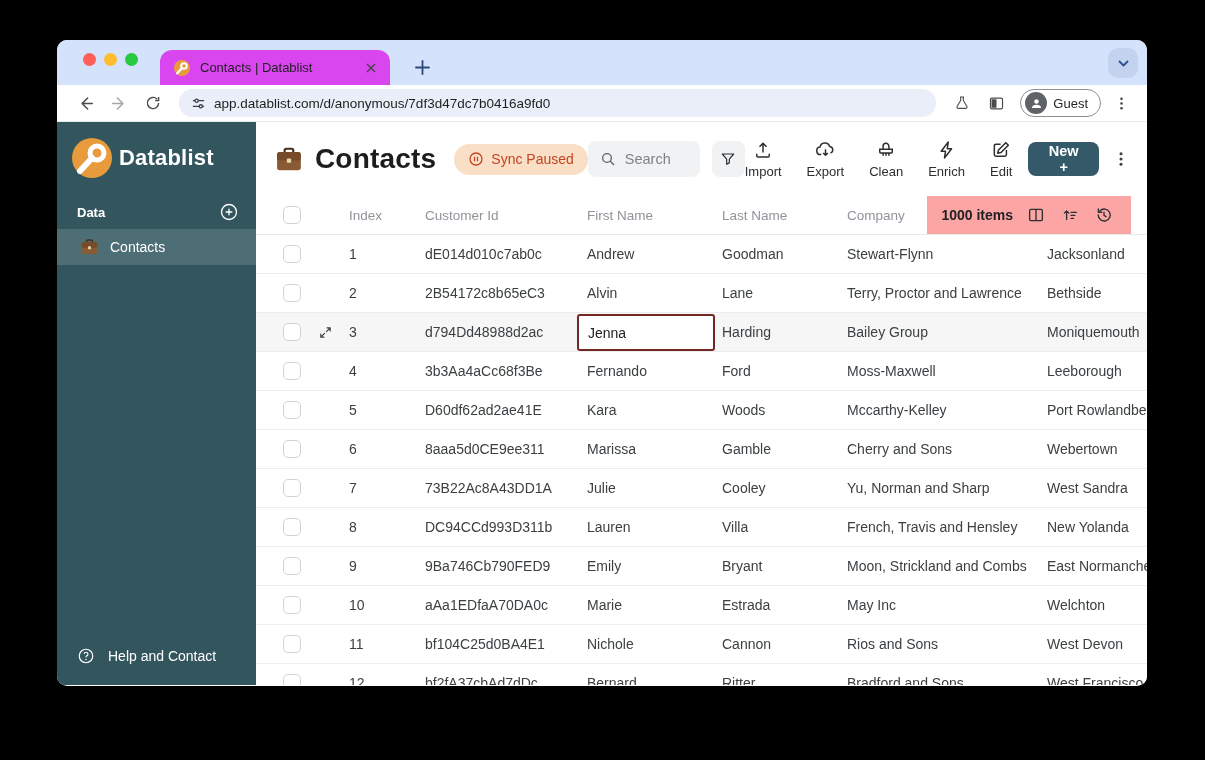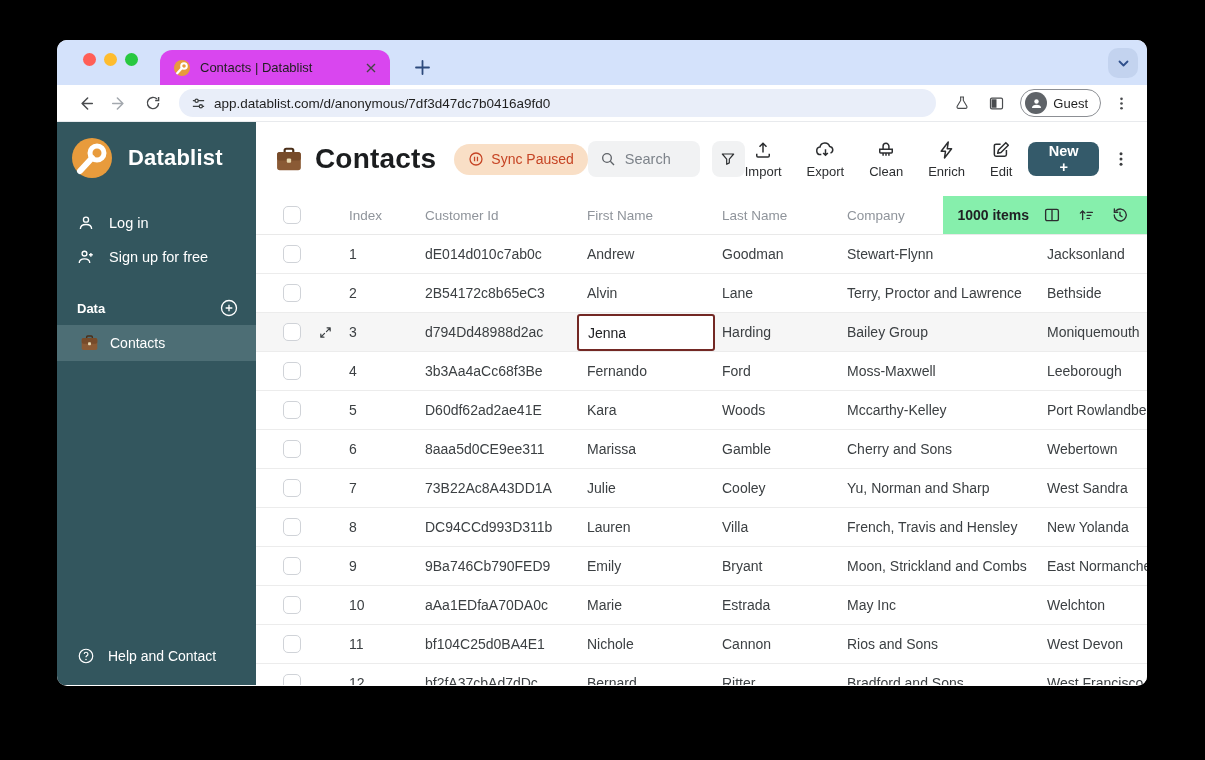--- a/index.html
+++ b/index.html
@@ -24,21 +24,21 @@
   .nav-ic.disabled { color:#a3a8ae; }
   .urlpill { flex:1; height:28px; background:#e9eef9; border-radius:14px; display:flex; align-items:center; gap:8px; padding:0 12px; margin:0 6px; }
   .url-text { font-size:13.5px; color:#1f1f1f; white-space:nowrap; overflow:hidden; }
   .guest-pill { height:28px; border:1px solid #8c8f94; border-radius:15px; display:flex; align-items:center; gap:6px; padding:0 12px 0 4px; margin-left:4px; }
   .guest-av { width:22px; height:22px; border-radius:50%; background:#5f6368; display:flex; align-items:center; justify-content:center; color:#fff; }
   .guest-label { font-size:13px; color:#1f1f1f; }
 
   
   .app { display:flex; height:563px; }
   .sidebar { width:199px; background:#33565E; color:#fff; position:relative; flex-shrink:0; }
-  .side-logo { display:flex; align-items:center; gap:16px; padding:16px 14px 0 15px; }
+  .side-logo { display:flex; align-items:center; gap:7px; padding:16px 14px 0 15px; }
   .brand { font-size:22px; font-weight:700; color:#fff; letter-spacing:.2px; }
   .side-nav { margin-top:28px; }
   .side-item { height:34px; display:flex; align-items:center; gap:14px; padding:0 20px; font-size:14.5px; font-weight:500; color:#fff; cursor:pointer; }
   .side-section { margin-top:22px; height:24px; display:flex; align-items:center; justify-content:space-between; padding:0 17px 0 20px; }
   .side-section-label { font-size:13px; font-weight:700; color:#fff; }
   .side-data-item { margin-top:5px; height:36px; display:flex; align-items:center; gap:12px; padding:0 24px; font-size:14px; font-weight:500; }
   .side-data-item.selected { background:#4d6e75; }
   .side-footer { position:absolute; left:0; bottom:12px; width:100%; height:34px; display:flex; align-items:center; gap:13px; padding:0 20px; font-size:14px; font-weight:500; }
 
   
@@ -52,21 +52,21 @@
   .actions { margin-left:auto; display:flex; align-items:center; gap:25px; }
   .action-btn { display:flex; flex-direction:column; align-items:center; gap:4px; color:#2c2e30; cursor:pointer; }
   .action-label { font-size:13px; color:#2c2e30; }
   .new-btn { margin-left:16px; height:34px; background:#345A6A; color:#fff; border:none; border-radius:8px; font-size:14.5px; font-weight:600; padding:0 15px; display:flex; align-items:center; gap:8px; font-family:inherit; cursor:pointer; }
   .kebab { margin-left:14px; color:#3c3e40; display:flex; align-items:center; }
 
   
   .grid-row { display:grid; grid-template-columns:35px 31px 76px 162px 135px 125px 200px minmax(110px,1fr); padding-left:27px; align-items:center; }
   .thead { height:39px; position:relative; flex-shrink:0; border-bottom:1px solid #e9e9e9; }
   .th { font-size:13.5px; color:#8f949b; white-space:nowrap; overflow:hidden; padding-right:10px; }
-  .thead-right { position:absolute; right:0; top:0; height:100%; background:#86efac; display:flex; align-items:center; gap:16px; padding:0 18px 0 14px; }
+  .thead-right { position:absolute; right:16px; top:0; height:100%; background:#fca5a5; display:flex; align-items:center; gap:16px; padding:0 18px 0 14px; }
   .items-count { font-size:14px; font-weight:700; color:#202124; white-space:nowrap; margin-right:-2px; }
   .th-ic { color:#2c2e30; cursor:pointer; }
   .tbody { flex:1; overflow:hidden; }
   .trow { height:39px; border-bottom:1px solid #ececec; cursor:default; }
   .trow.selected { background:#f6f6f6; }
   .td { font-size:14px; color:#3c4043; white-space:nowrap; overflow:hidden; padding-right:10px; }
   .cb { width:18px; height:18px; border:1.5px solid #d0d3d8; border-radius:5px; background:#fff; cursor:pointer; }
   .expand-cell { display:flex; align-items:center; color:#3c4043; }
   .cell-rel { position:relative; overflow:visible; }
   .sel-box { position:absolute; left:-10px; top:-18px; width:138px; height:37px; border:2px solid #732824; border-radius:3px; background:#fff; display:flex; align-items:center; padding-left:9px; z-index:2; font-size:14px; color:#202124; }
@@ -166,37 +166,20 @@
 
   <div class="app">
     <div class="sidebar">
       <div class="side-logo">
         <svg width="40" height="40" viewBox="0 0 40 40">
             <circle cx="20" cy="20" r="20" fill="#e89b3c"></circle>
             <circle cx="25" cy="15" r="7" fill="none" stroke="#fff" stroke-width="5"></circle>
             <path d="M8 33 L20 20" stroke="#fff" stroke-width="6" stroke-linecap="round"></path>
           </svg>
         <span class="brand">Datablist</span>
-      </div>
-      <div class="side-nav">
-        <div class="side-item">
-          <svg width="18" height="18" viewBox="0 0 24 24" fill="none" stroke="#fff" stroke-width="1.8">
-              <circle cx="12" cy="7.5" r="3.4"></circle>
-              <path d="M4.5 20c0-3.9 3.4-6 7.5-6s7.5 2.1 7.5 6"></path>
-            </svg>
-          <span>Log in</span>
-        </div>
-        <div class="side-item">
-          <svg width="18" height="18" viewBox="0 0 24 24" fill="none" stroke="#fff" stroke-width="1.8">
-              <circle cx="10" cy="7.5" r="3.2"></circle>
-              <path d="M3 20c0-3.7 3.1-5.6 7-5.6s7 1.9 7 5.6"></path>
-              <path d="M18.5 6.5v5M16 9h5"></path>
-            </svg>
-          <span>Sign up for free</span>
-        </div>
       </div>
       <div class="side-section">
         <span class="side-section-label">Data</span>
         <svg width="20" height="20" viewBox="0 0 24 24" fill="none" stroke="#fff" stroke-width="1.6">
             <circle cx="12" cy="12" r="9"></circle>
             <path d="M12 8v8M8 12h8"></path>
           </svg>
       </div>
       <div class="side-data-item selected">
         <svg width="17" height="16" viewBox="0 0 24 22">

